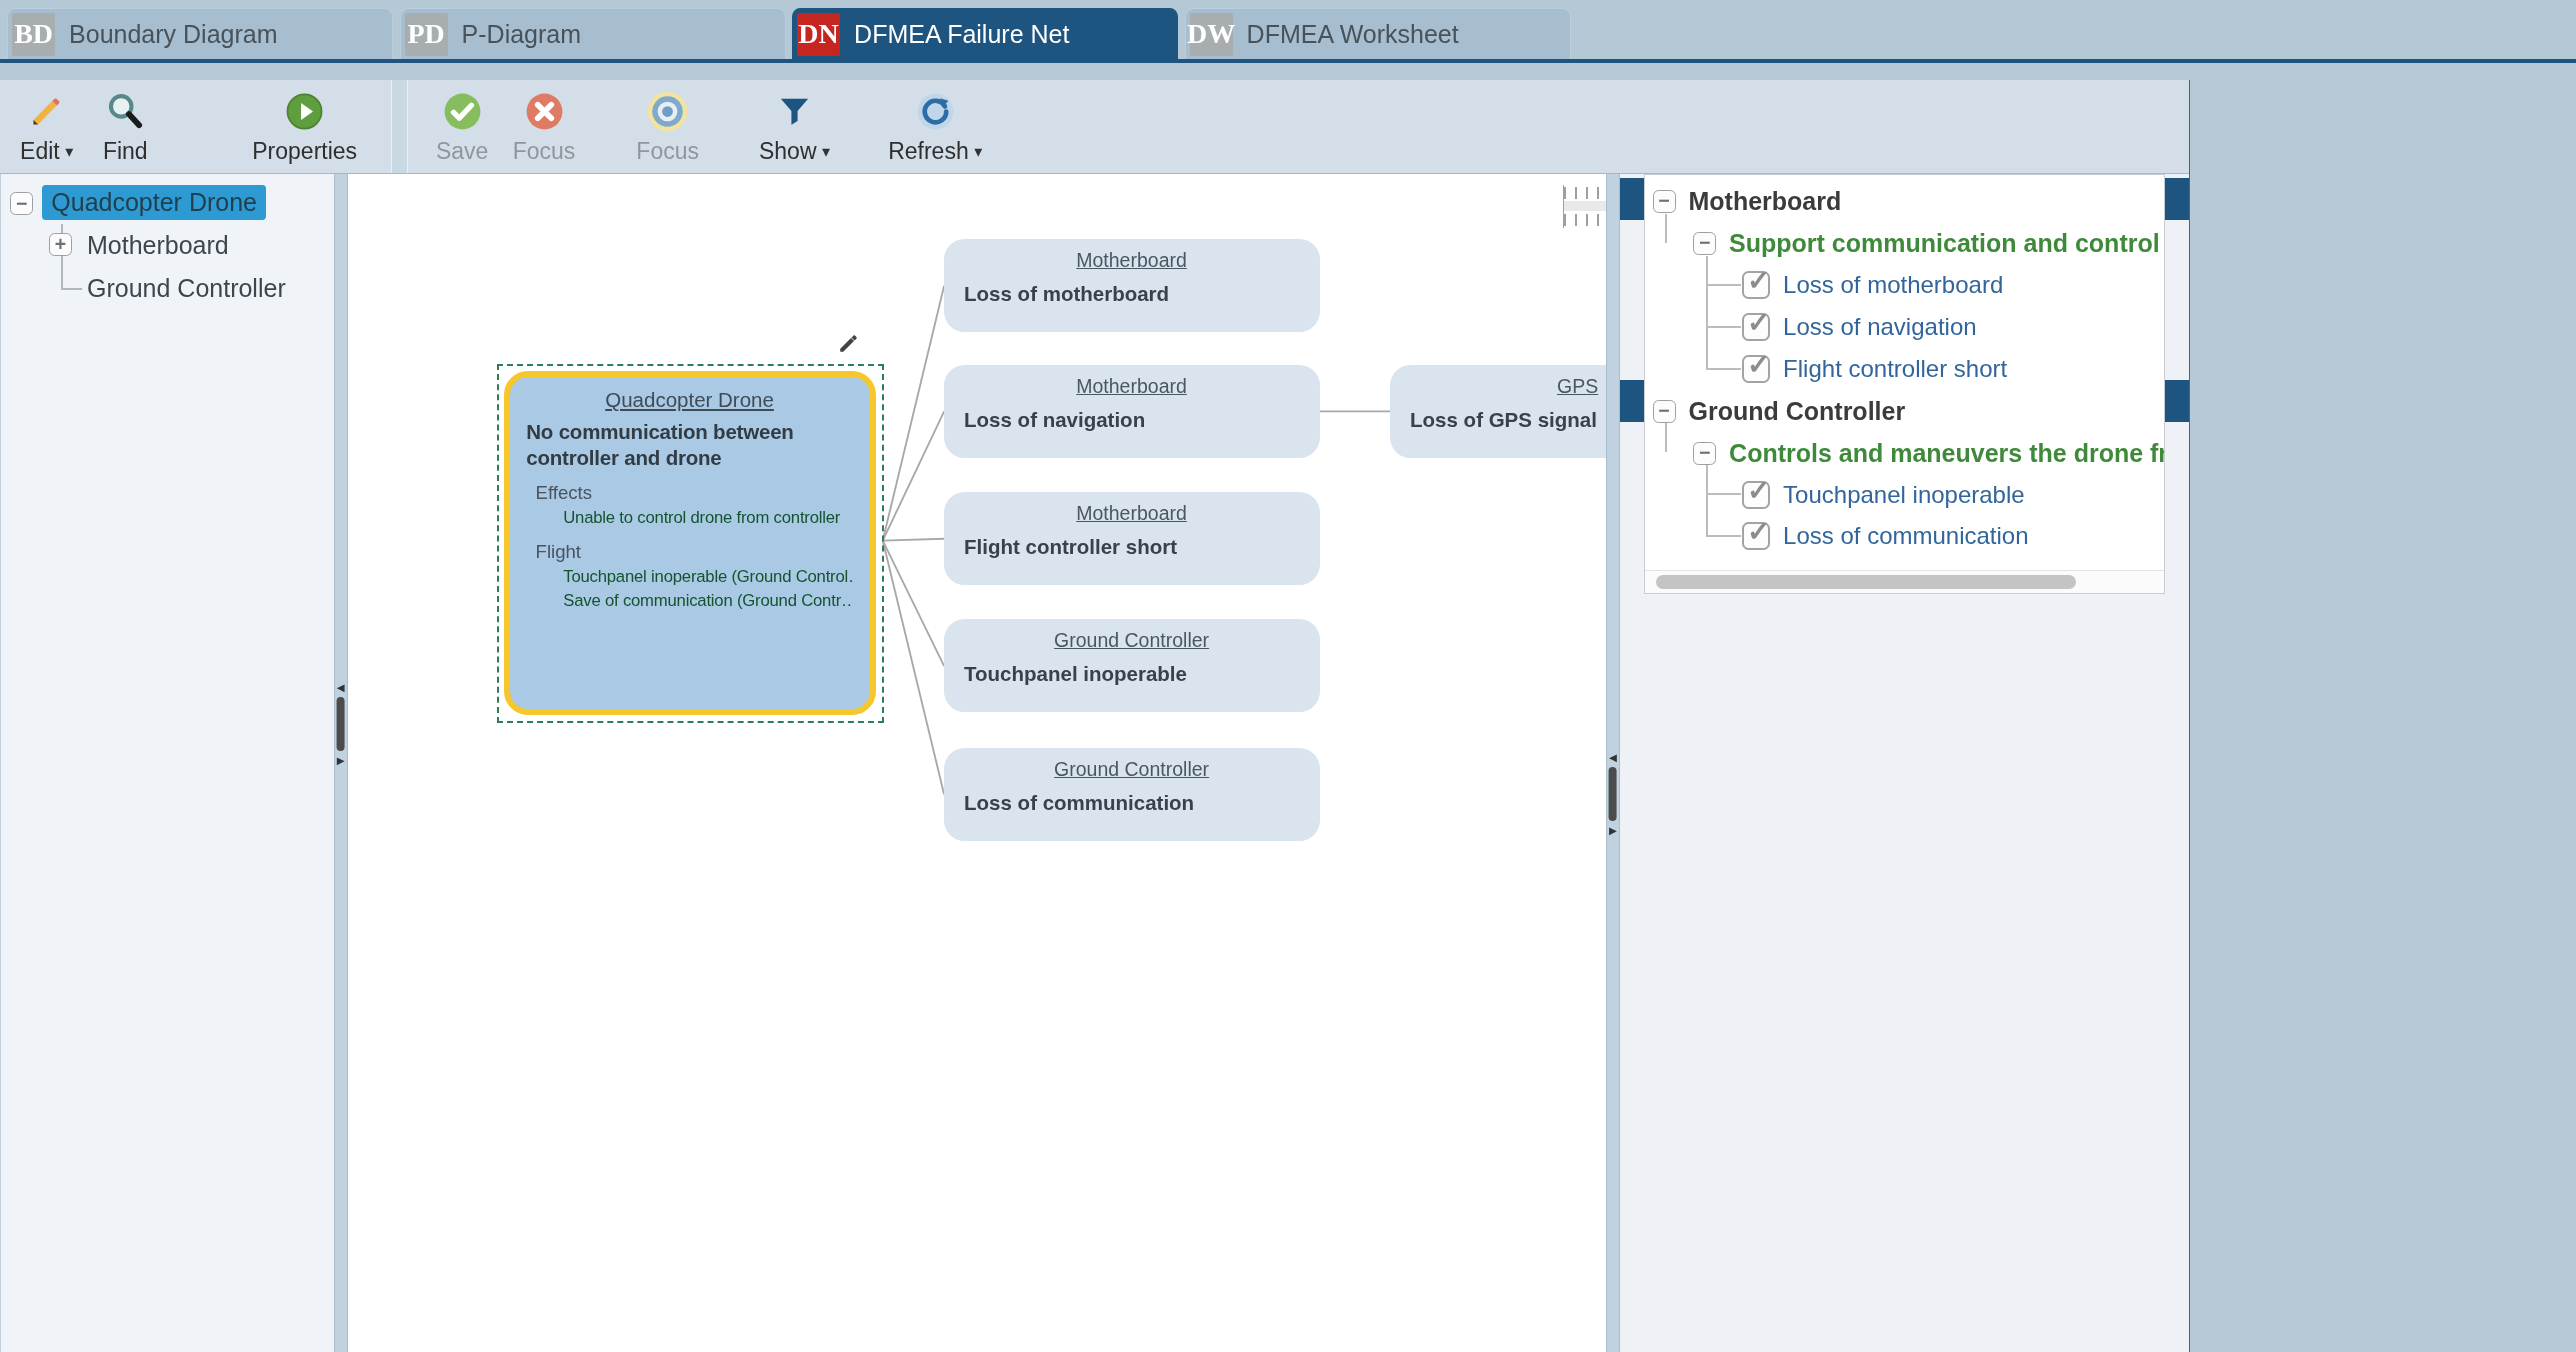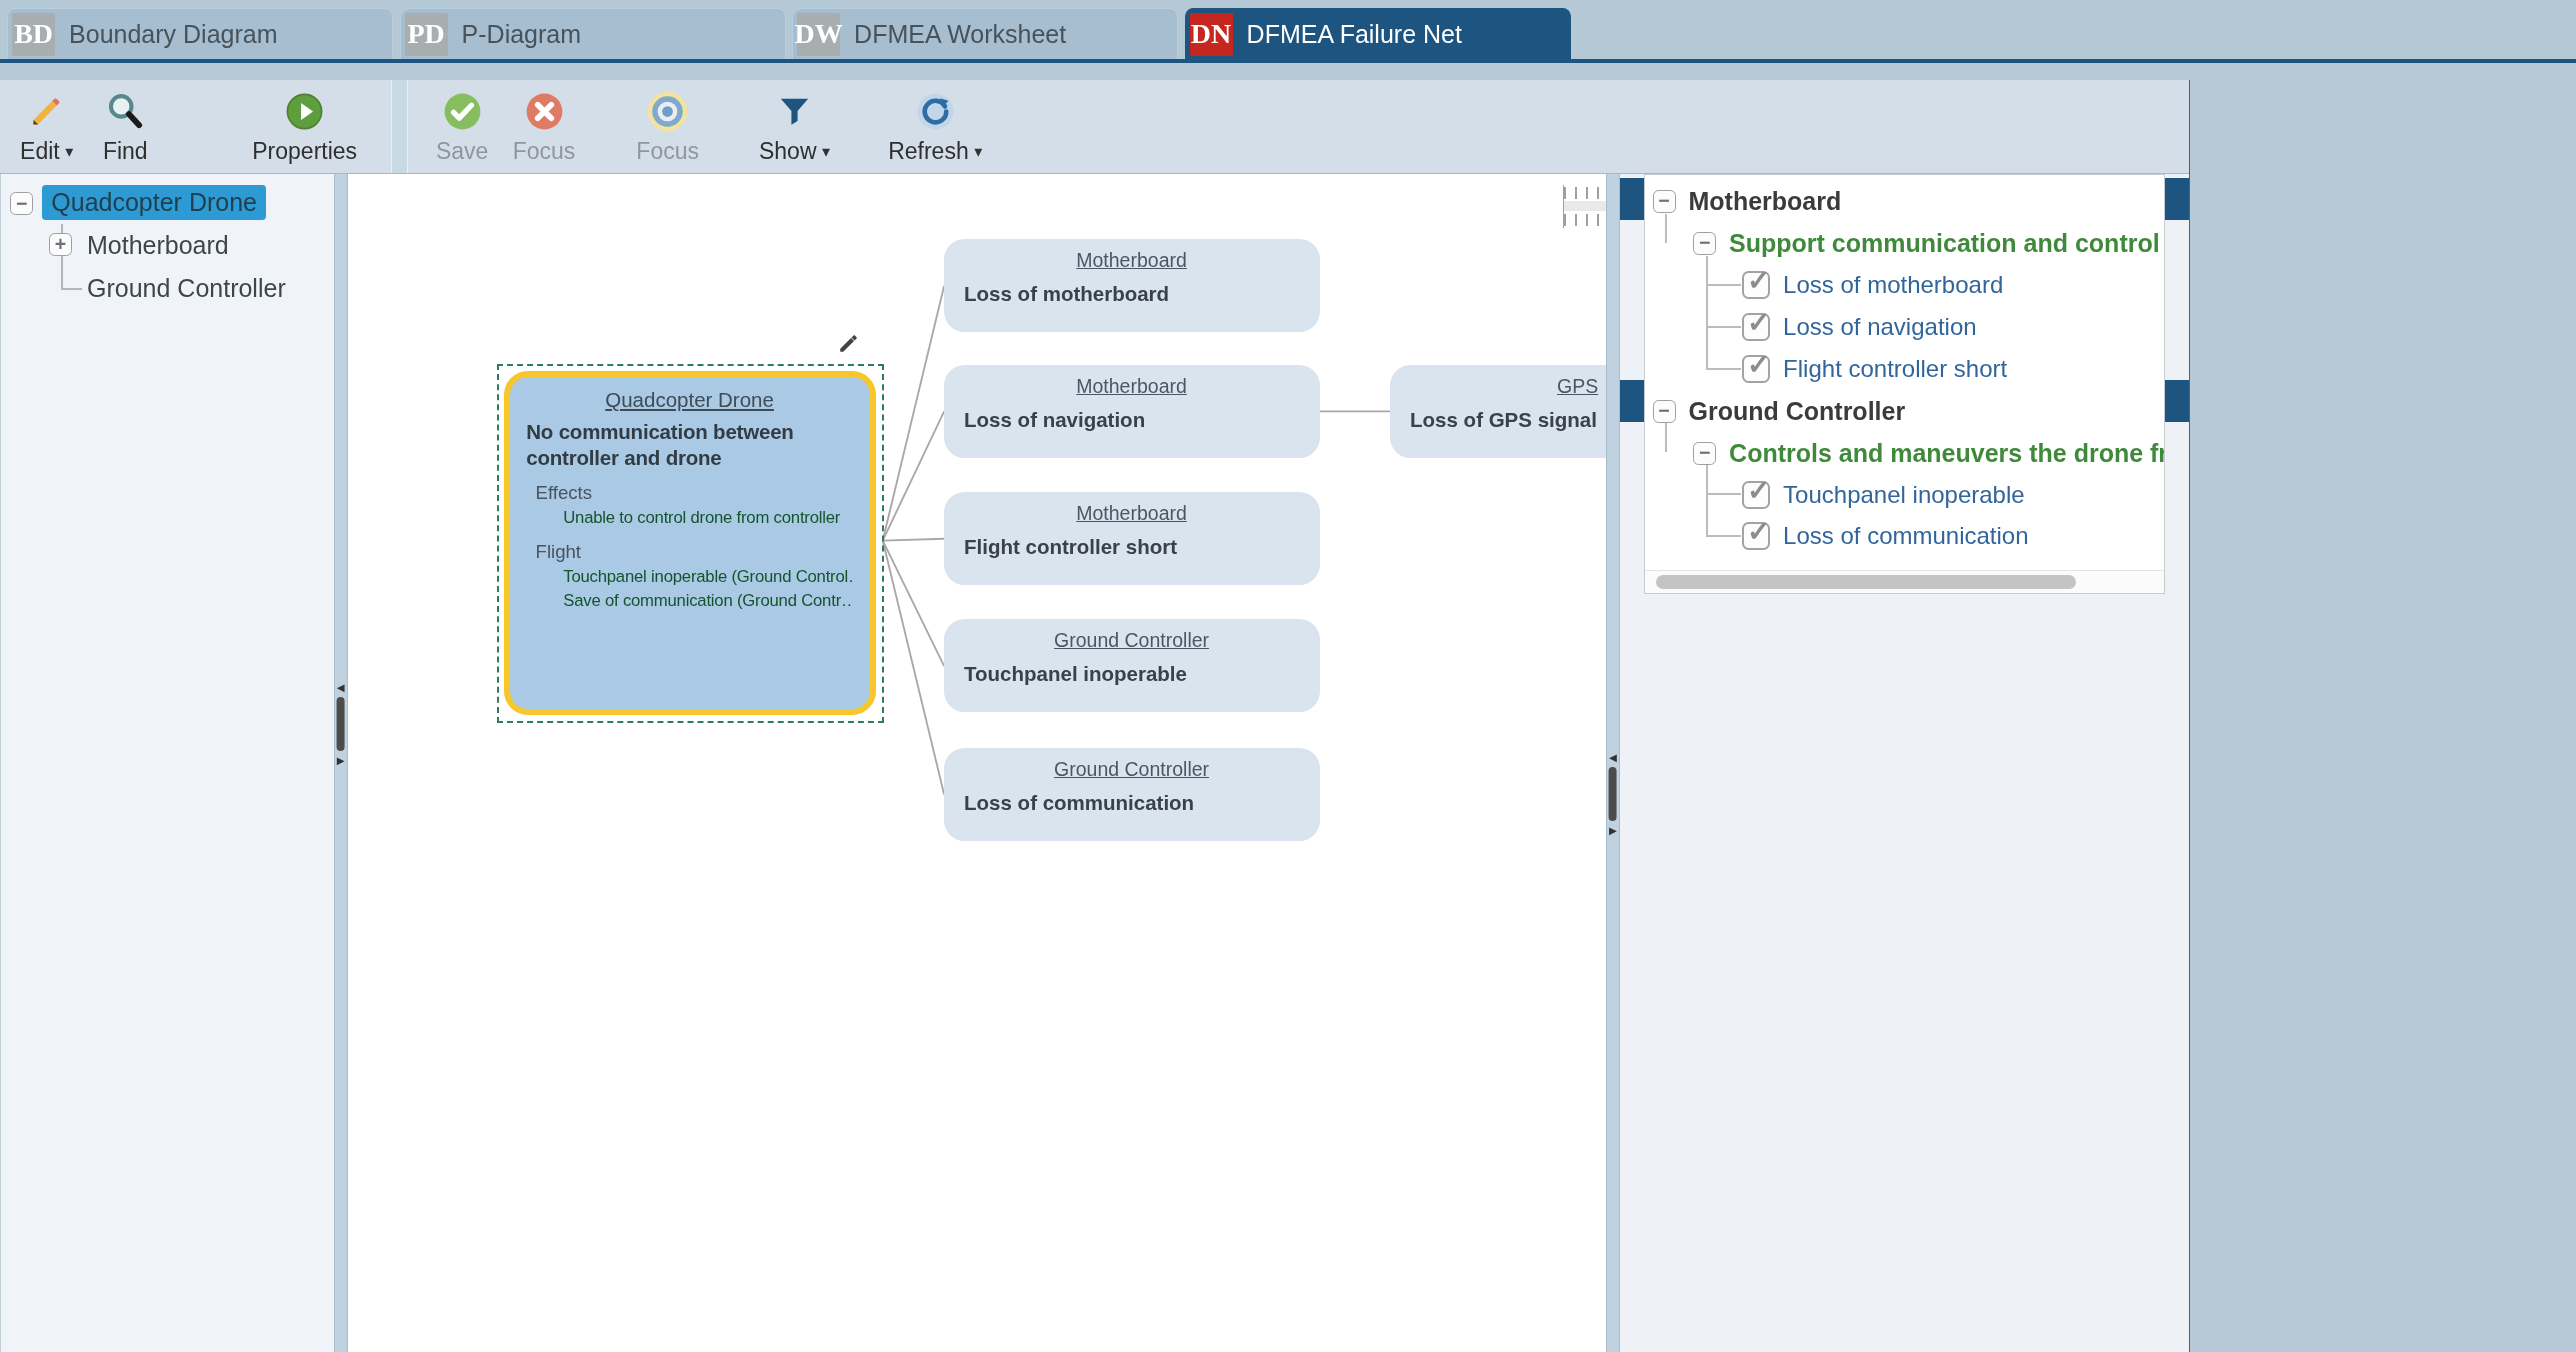--- a/index.html
+++ b/index.html
@@ -100,27 +100,27 @@
 
   <div class="tabbar">
     <div class="tab">
       <div class="badge">BD</div>
       <div class="tlabel">Boundary Diagram</div>
     </div>
     <div class="tab">
       <div class="badge">PD</div>
       <div class="tlabel">P-Diagram</div>
     </div>
+    <div class="tab active">
+      <div class="badge">DN</div>
+      <div class="tlabel">DFMEA Failure Net</div>
+    </div>
     <div class="tab">
       <div class="badge">DW</div>
       <div class="tlabel">DFMEA Worksheet</div>
-    </div>
-    <div class="tab active">
-      <div class="badge">DN</div>
-      <div class="tlabel">DFMEA Failure Net</div>
     </div>
   </div>
   <div class="tab-underline"></div>
 
   <div class="window">
 
     <div class="toolbar">
       <div class="tb-left">
         <div class="tb-btn mlE">
           <div class="ticon">

